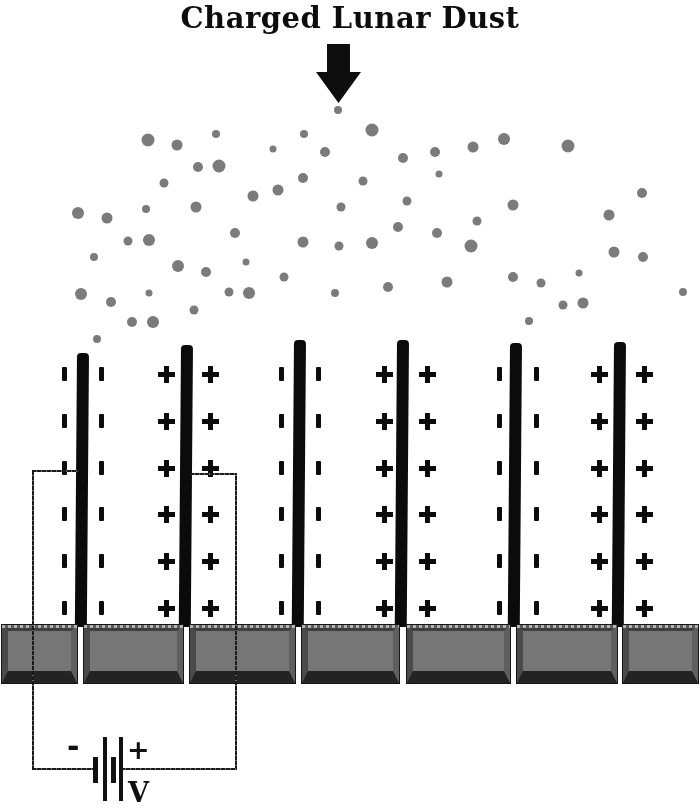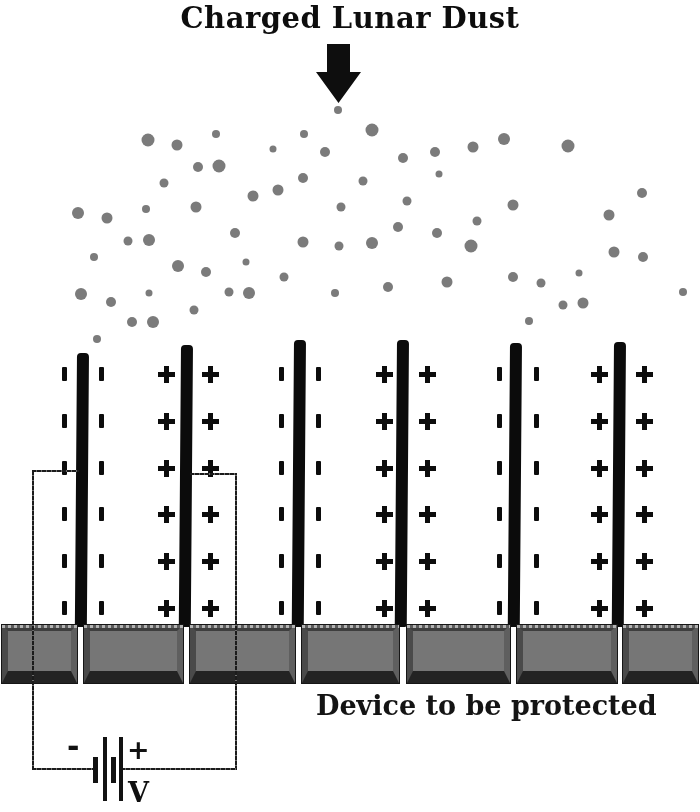--- a/index.html
+++ b/index.html
@@ -246,14 +246,13 @@
   <div class="wire h" style="left:121px;top:768px;width:116px"></div>
 
   <div class="plate" style="left:93px;top:757px;width:5px;height:26px"></div>
   <div class="plate" style="left:103px;top:737px;width:4px;height:64px"></div>
   <div class="plate" style="left:111px;top:757px;width:5px;height:26px"></div>
   <div class="plate" style="left:119px;top:737px;width:4px;height:64px"></div>
   <div id="bat-minus" class="bat-label">-</div>
   <div id="bat-plus" class="bat-label">+</div>
   <div id="bat-v">V</div>
 
-  <div id="device-label">Device to be protected</div>
 </div>
 
 </body></html>

